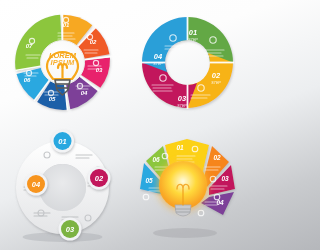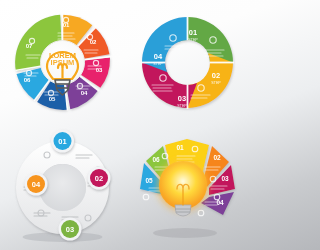--- a/index.html
+++ b/index.html
@@ -2,21 +2,21 @@
 <html><head>
 <meta charset="utf-8">
 <style>
   html,body{margin:0;padding:0;}
   body{
     width:250px;height:250px;overflow:hidden;
     font-family:"Liberation Sans", sans-serif;
     background:linear-gradient(160deg,#ffffff 0%,#fdfdfd 28%,#eceef0 55%,#c9cbce 80%,#b5b7bb 100%);
   }
   #canvas{position:relative;width:250px;height:250px;}
-  .quad{position:absolute;width:125px;height:125px;}
+  .quad{position:absolute;width:125px;height:125px;font-style:italic;}
   #q-tl{left:0;top:0;text-align:center;}
   #q-tr{left:125px;top:0;}
   #q-bl{left:0;top:125px;}
   #q-br{left:125px;top:125px;}
   svg{display:block;}
   .num{font-family:"Liberation Sans",sans-serif;font-weight:bold;fill:#ffffff;}
   .steptxt{font-family:"Liberation Sans",sans-serif;fill:#ffffff;}
   .lorem{font-family:"Liberation Sans",sans-serif;font-weight:bold;fill:#f7a81b;}
   .linetxt{stroke:#ffffff;stroke-width:1.1;opacity:.55;stroke-linecap:round;}
   .linetxt-d{stroke:#b9bbbe;stroke-width:1.1;opacity:.85;stroke-linecap:round;}

